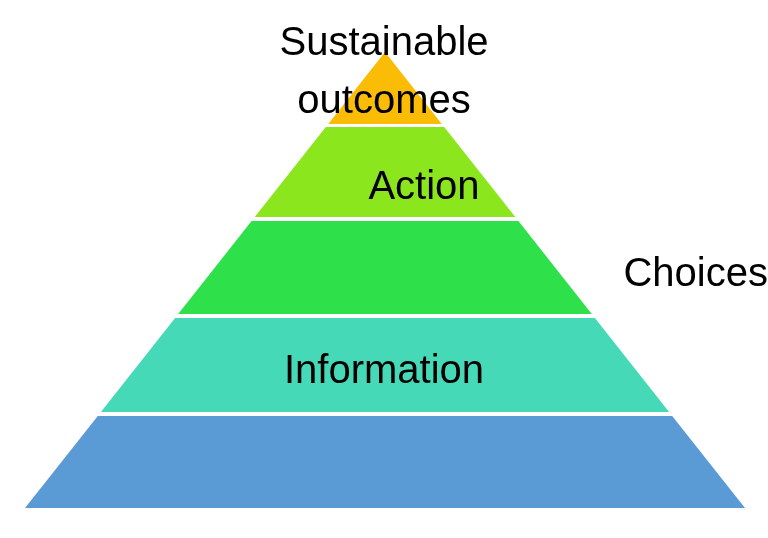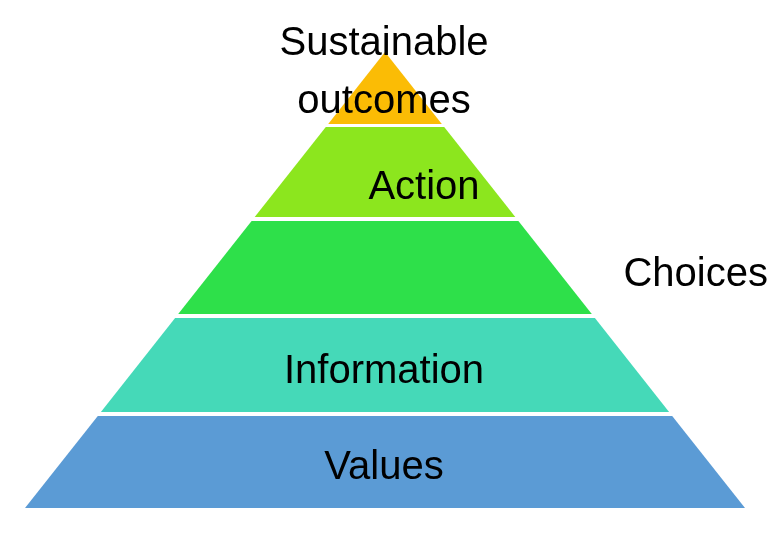--- a/index.html
+++ b/index.html
@@ -79,15 +79,14 @@
 
   <div class="tier-label" id="label-sustainable-outcomes">Sustainable
 outcomes</div>
 
   <div class="tier-label" id="label-action">Action</div>
 
   <div class="tier-label" id="label-choices">Choices</div>
 
   <div class="tier-label" id="label-information">Information</div>
 
-  <div class="tier-label" id="label-values">Values</div>
 
 </div>
 
 </body></html>

